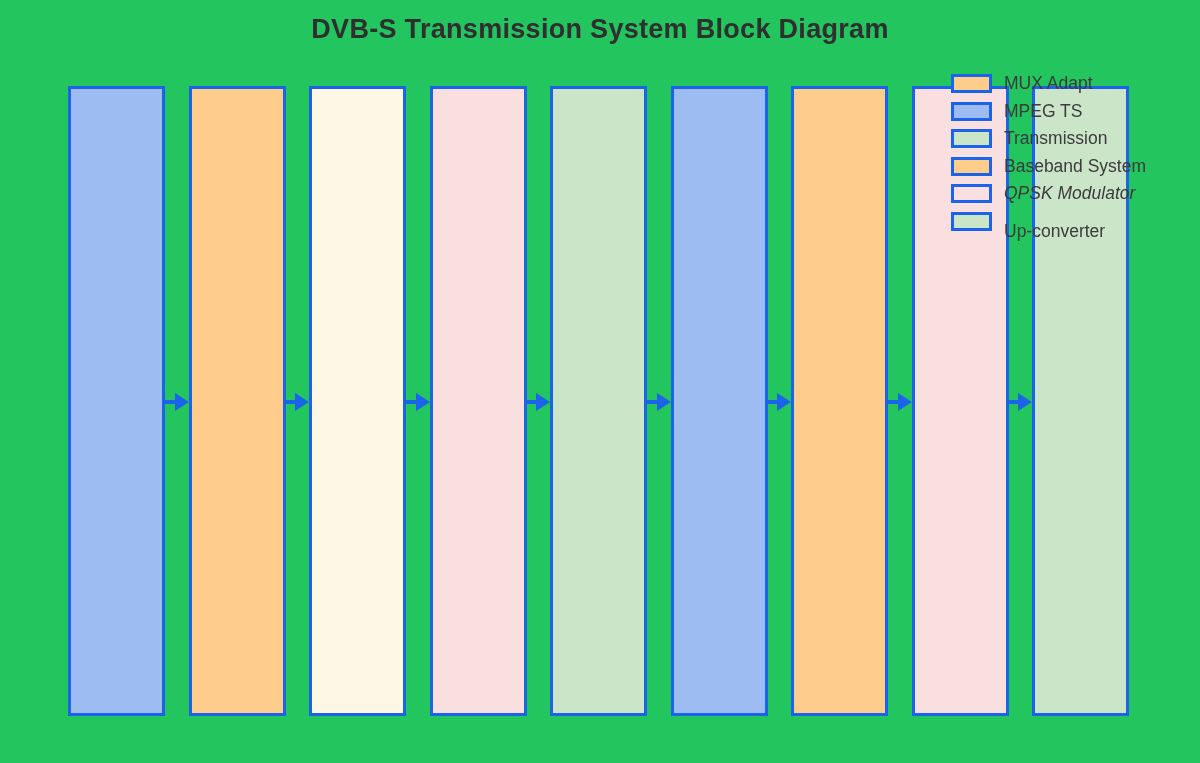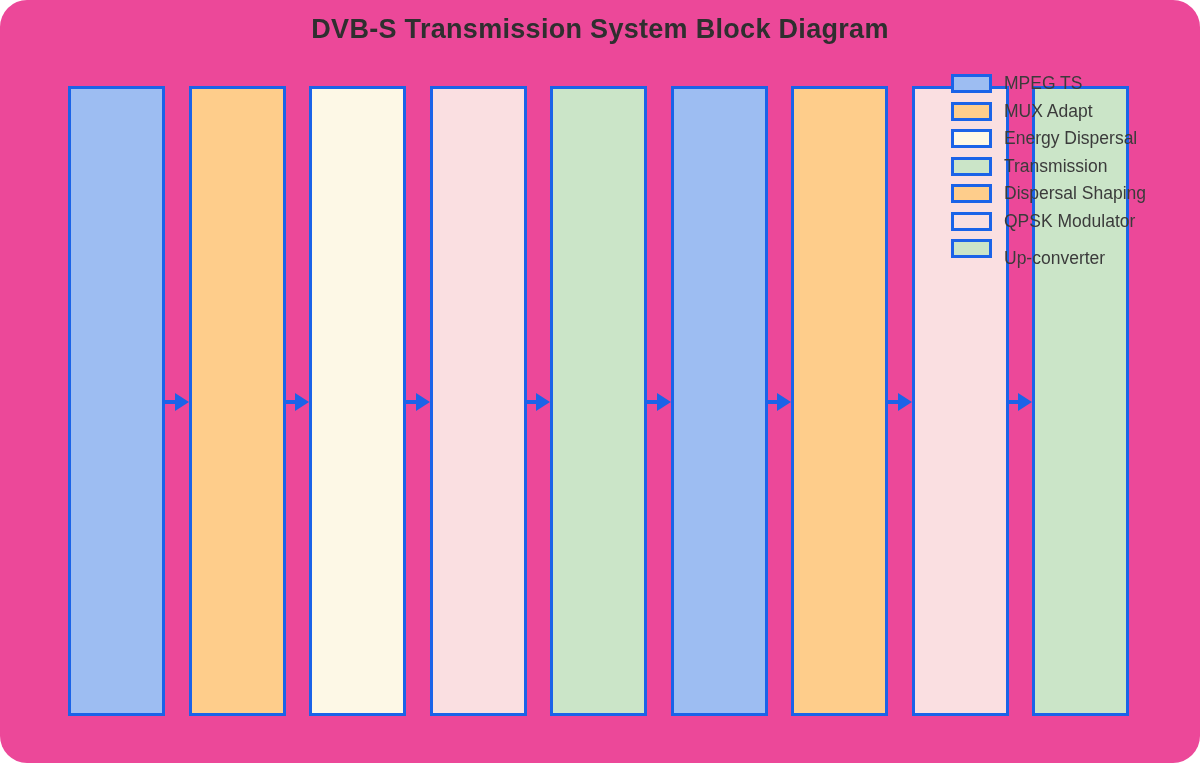--- a/index.html
+++ b/index.html
@@ -3,23 +3,22 @@
 <meta charset="utf-8">
 <style>
   html, body {
     margin: 0; padding: 0;
     background: #ffffff;
     font-family: "Liberation Sans", sans-serif;
   }
   .canvas {
     position: relative;
     width: 1200px; height: 763px;
-    background: #ec4899;
+    background: #22c55e;
     overflow: hidden;
-    border-radius: 27px;
   }
   .title {
     position: absolute;
     top: 14px; left: 0; width: 100%;
     text-align: center;
     font-size: 27px;
     font-weight: bold;
     letter-spacing: 0.3px;
     color: #2f2f2f;
   }
@@ -118,41 +117,37 @@
         <div class="shaft" style="background: rgb(27, 99, 232);"></div>
         <div class="head" style="border-left-color: rgb(27, 99, 232);"></div>
       </div>
       <div class="arrow" style="left: 1008.5px; width: 23.5px;">
         <div class="shaft" style="background: rgb(27, 99, 232);"></div>
         <div class="head" style="border-left-color: rgb(27, 99, 232);"></div>
       </div>
     </div>
   <div class="legend" id="legend">
       <div class="legend-row">
-        <div class="legend-swatch" style="background: rgb(157, 189, 242); border-color: rgb(27, 99, 232);"></div>
-        <div class="legend-label" style="color: rgb(59, 59, 59);">MPEG TS</div>
-      </div>
-      <div class="legend-row">
         <div class="legend-swatch" style="background: rgb(254, 205, 139); border-color: rgb(27, 99, 232);"></div>
         <div class="legend-label" style="color: rgb(59, 59, 59);">MUX Adapt</div>
       </div>
       <div class="legend-row">
-        <div class="legend-swatch" style="background: rgb(253, 248, 230); border-color: rgb(27, 99, 232);"></div>
-        <div class="legend-label" style="color: rgb(59, 59, 59);">Energy Dispersal</div>
+        <div class="legend-swatch" style="background: rgb(157, 189, 242); border-color: rgb(27, 99, 232);"></div>
+        <div class="legend-label" style="color: rgb(59, 59, 59);">MPEG TS</div>
       </div>
       <div class="legend-row">
         <div class="legend-swatch" style="background: rgb(203, 229, 200); border-color: rgb(27, 99, 232);"></div>
         <div class="legend-label" style="color: rgb(59, 59, 59);">Transmission</div>
       </div>
       <div class="legend-row">
         <div class="legend-swatch" style="background: rgb(254, 205, 139); border-color: rgb(27, 99, 232);"></div>
-        <div class="legend-label" style="color: rgb(59, 59, 59);">Dispersal Shaping</div>
+        <div class="legend-label" style="color: rgb(59, 59, 59);">Baseband System</div>
       </div>
       <div class="legend-row">
         <div class="legend-swatch" style="background: rgb(250, 223, 225); border-color: rgb(27, 99, 232);"></div>
-        <div class="legend-label" style="color: rgb(59, 59, 59);">QPSK Modulator</div>
+        <div class="legend-label" style="color: rgb(59, 59, 59); font-style: italic;">QPSK Modulator</div>
       </div>
       <div class="legend-row">
         <div class="legend-swatch" style="background: rgb(203, 229, 200); border-color: rgb(27, 99, 232);"></div>
         <div class="legend-label" style="color: rgb(59, 59, 59); margin-top: 20px;">Up-converter</div>
       </div>
     </div>
 </div>
 
 </body></html>

